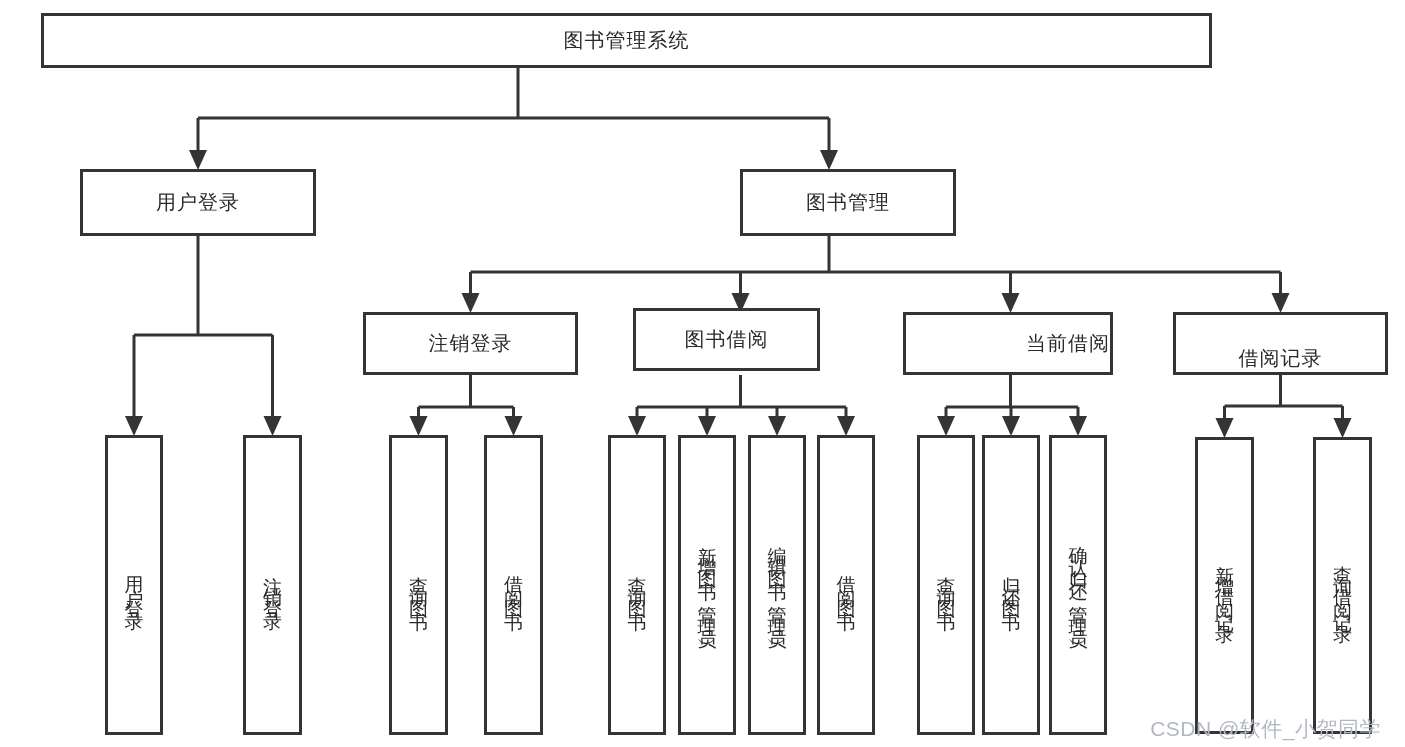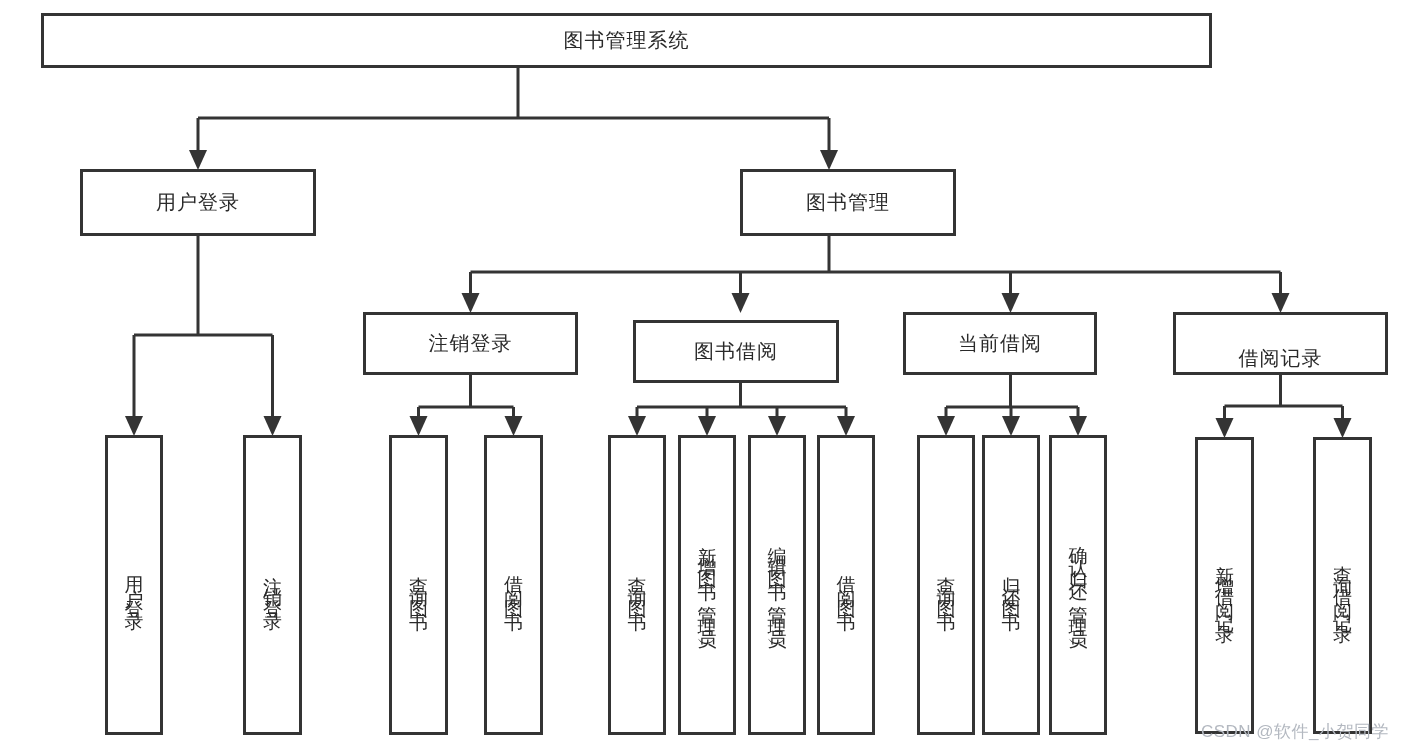--- a/index.html
+++ b/index.html
@@ -48,23 +48,23 @@
   .node.vertical .label {
     writing-mode: vertical-rl;
     text-orientation: mixed;
     font-size: 19px;
     letter-spacing: 12px;
     line-height: 1.05;
     white-space: nowrap;
   }
   .watermark {
     position: absolute;
-    right: 16px;
+    right: 24px;
     bottom: 4px;
-    font-size: 17px;
+    font-size: 21px;
     letter-spacing: 0.5px;
     color: var(--wm, #b3b8c0);
     z-index: 5;
     white-space: nowrap;
   }
 </style>
 </head>
 <body>
 
 <div class="stage" id="stage" style="--stroke: #343434; --box-fill: #ffffff; --text: #2a2a2a; --wm: #b3b8c0; background: rgb(255, 255, 255);">
@@ -96,24 +96,24 @@
     </div>
       <div class="node horizontal" style="left: 80px; top: 169px; width: 236px; height: 67px;">
       <span class="label">用户登录</span>
     </div>
       <div class="node horizontal" style="left: 740px; top: 169px; width: 216px; height: 67px;">
       <span class="label">图书管理</span>
     </div>
       <div class="node horizontal" style="left: 363px; top: 312px; width: 215px; height: 63px;">
       <span class="label">注销登录</span>
     </div>
-      <div class="node horizontal" style="left: 633px; top: 320px; width: 206px; height: 63px;">
+      <div class="node horizontal" style="left: 633px; top: 308px; width: 187px; height: 63px;">
       <span class="label">图书借阅</span>
     </div>
-      <div class="node horizontal" style="left: 903px; top: 312px; width: 194px; height: 63px;">
+      <div class="node horizontal" style="left: 903px; top: 312px; width: 210px; height: 63px; justify-content: flex-end;">
       <span class="label">当前借阅</span>
     </div>
       <div class="node horizontal" style="left: 1173px; top: 312px; width: 215px; height: 63px; align-items: flex-end;">
       <span class="label">借阅记录</span>
     </div>
       <div class="node vertical" style="left: 105px; top: 435px; width: 58px; height: 300px;">
       <span class="label">用户登录</span>
     </div>
       <div class="node vertical" style="left: 243px; top: 435px; width: 59px; height: 300px;">
       <span class="label">注销登录</span>

